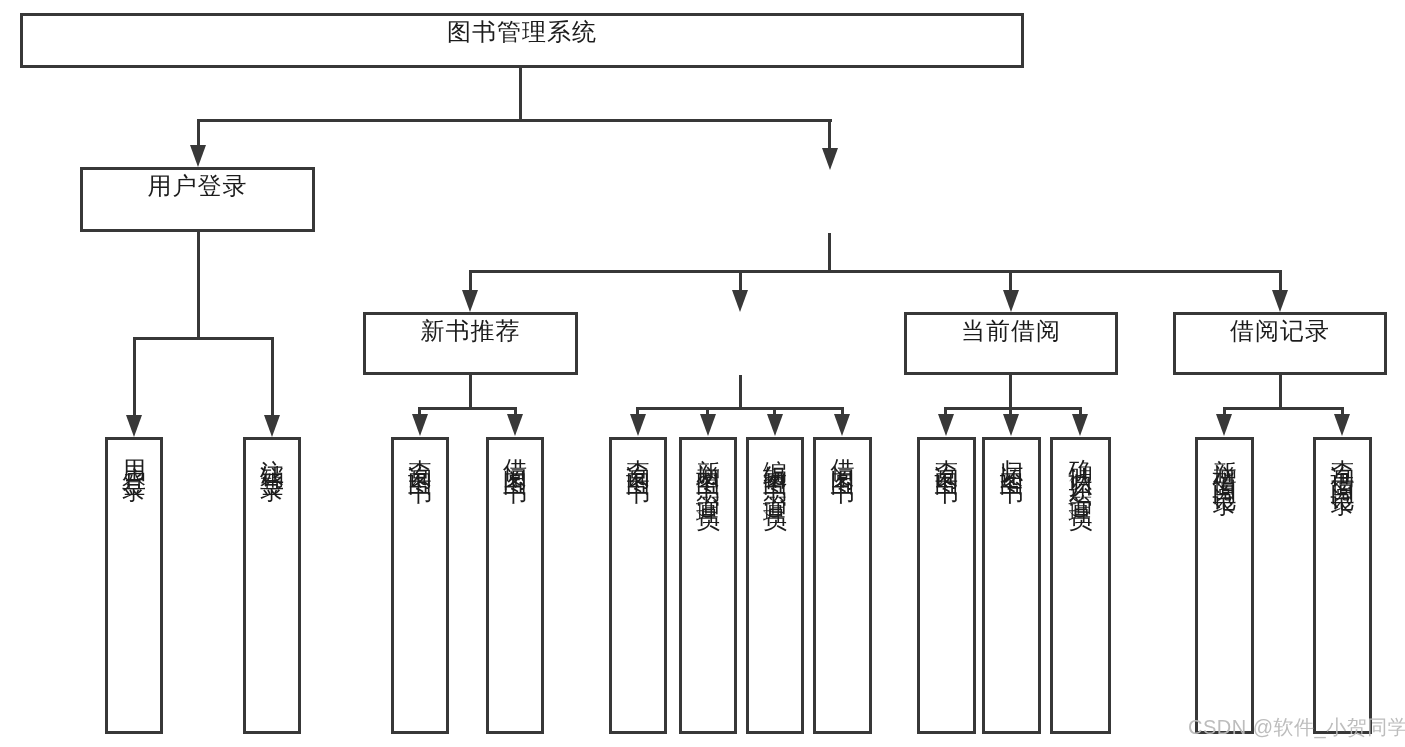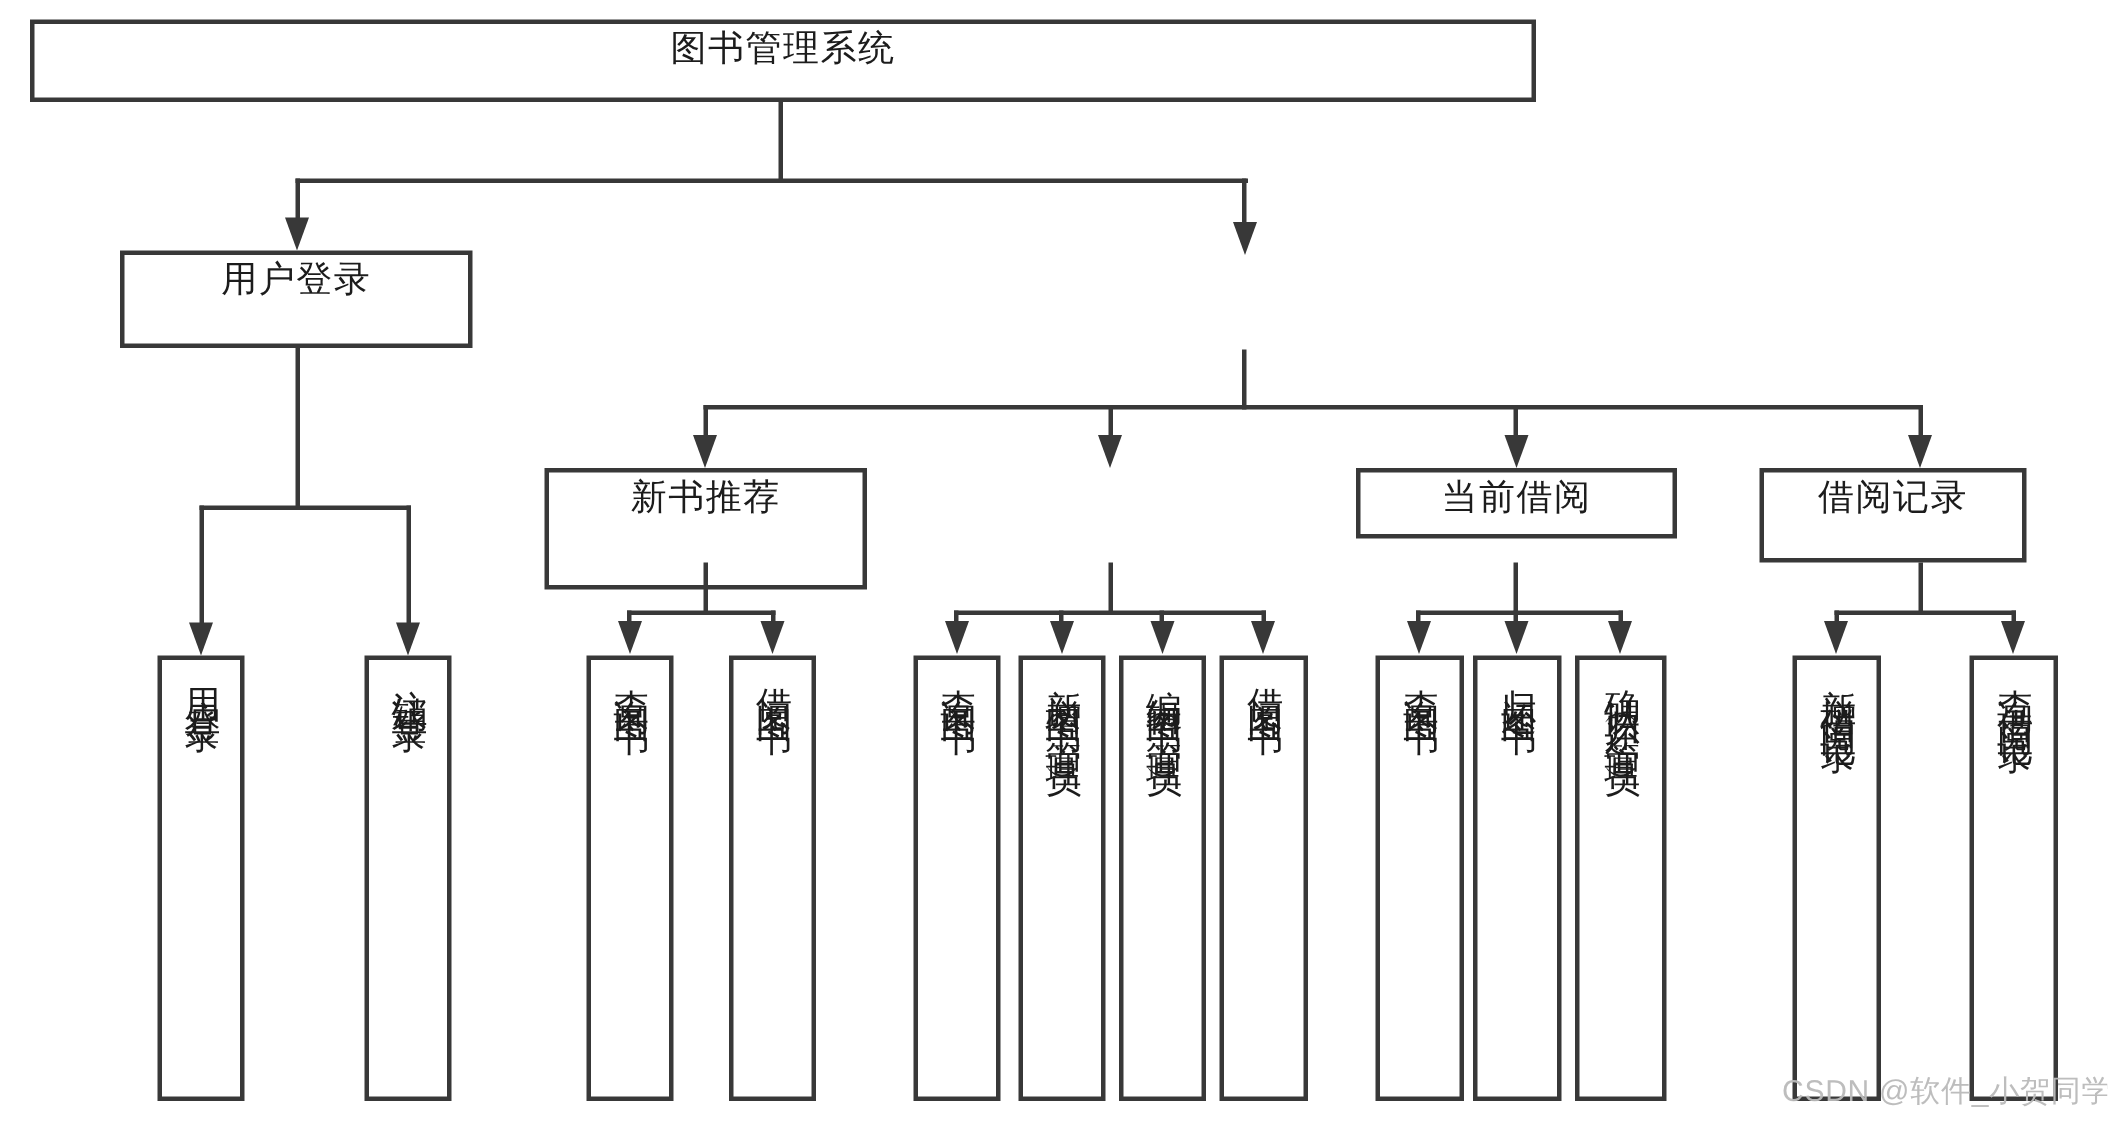--- a/index.html
+++ b/index.html
@@ -92,27 +92,27 @@
   <div class="line" style="left:469px;top:270px;width:812px;height:3px"></div>
   <div class="line" style="left:469px;top:270px;width:3px;height:22px"></div>
   <div class="arrow" style="left:462px;top:290px"></div>
   <div class="line" style="left:739px;top:270px;width:3px;height:22px"></div>
   <div class="arrow" style="left:732px;top:290px"></div>
   <div class="line" style="left:1009px;top:270px;width:3px;height:22px"></div>
   <div class="arrow" style="left:1003px;top:290px"></div>
   <div class="line" style="left:1279px;top:270px;width:3px;height:22px"></div>
   <div class="arrow" style="left:1272px;top:290px"></div>
 
-  <div class="box" style="left:363px;top:312px;width:215px;height:81px">
+  <div class="box" style="left:363px;top:312px;width:215px;height:63px">
     <span class="hlabel">新书推荐</span>
   </div>
-  <div class="box" style="left:904px;top:312px;width:214px;height:47px">
+  <div class="box" style="left:904px;top:312px;width:214px;height:63px">
     <span class="hlabel">当前借阅</span>
   </div>
-  <div class="box" style="left:1173px;top:312px;width:178px;height:63px">
+  <div class="box" style="left:1173px;top:312px;width:214px;height:63px">
     <span class="hlabel">借阅记录</span>
   </div>
 
   <div class="line" style="left:469px;top:375px;width:3px;height:35px"></div>
   <div class="line" style="left:418px;top:407px;width:99px;height:3px"></div>
   <div class="line" style="left:418px;top:407px;width:3px;height:9px"></div>
   <div class="arrow" style="left:412px;top:414px"></div>
   <div class="line" style="left:514px;top:407px;width:3px;height:9px"></div>
   <div class="arrow" style="left:507px;top:414px"></div>
 

